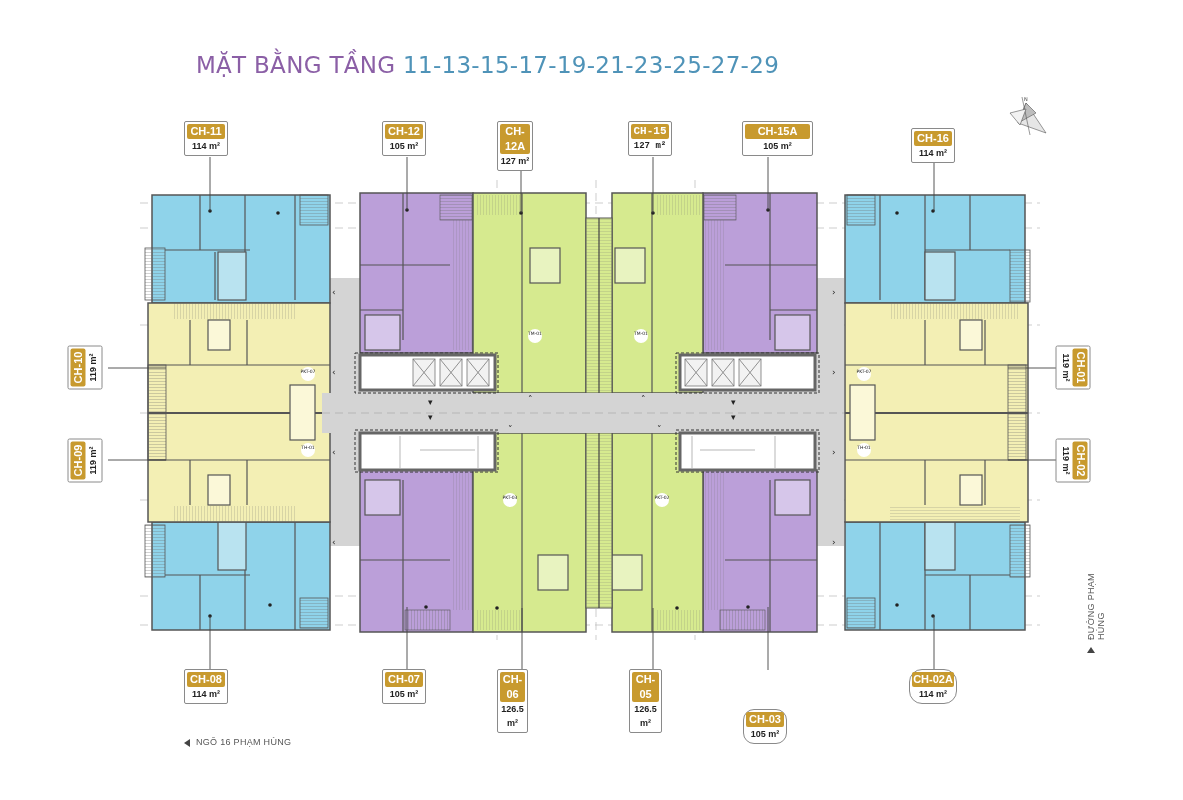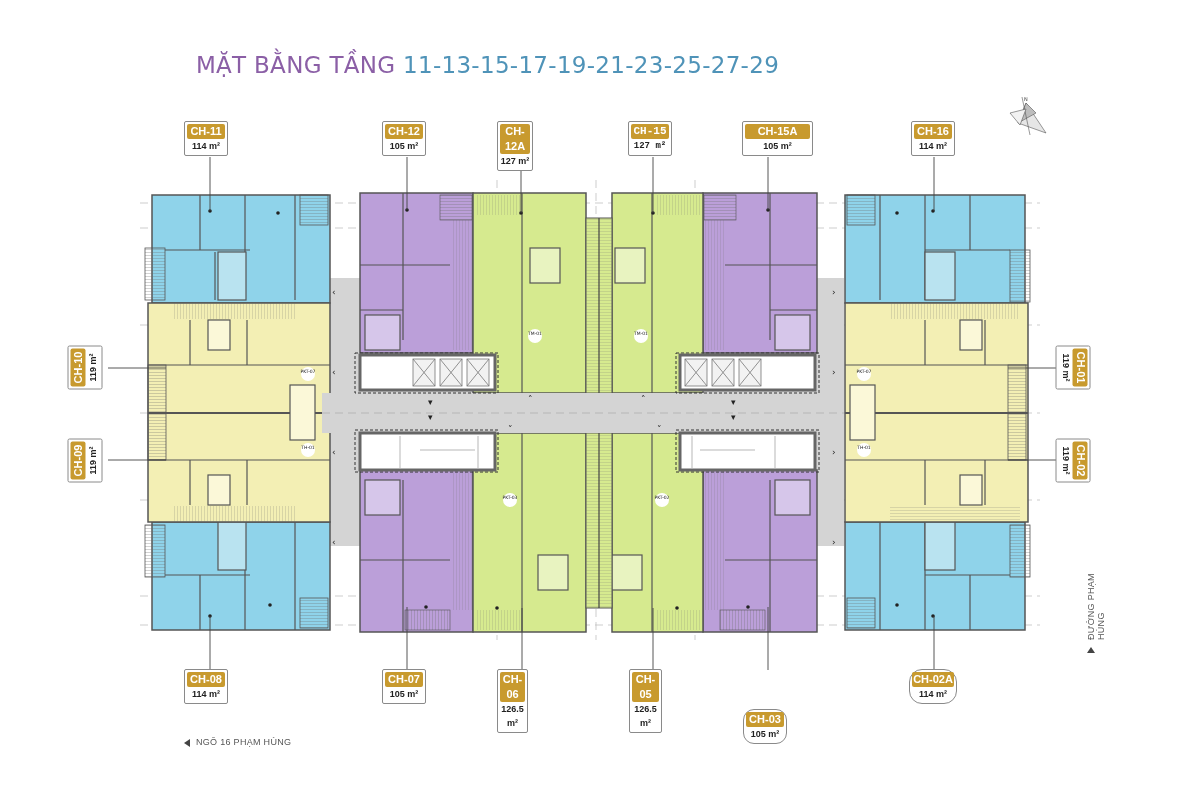--- a/index.html
+++ b/index.html
@@ -387,21 +387,21 @@
   <span class="area">127 m²</span>
 </div>
 <div class="label" style="left:628px;top:121px;font-family:Liberation Mono, monospace;">
   <span class="code">CH-15</span>
   <span class="area">127 m²</span>
 </div>
 <div class="label" style="left:742px;top:121px;width:71px;">
   <span class="code">CH-15A</span>
   <span class="area">105 m²</span>
 </div>
-<div class="label" style="left:911px;top:121px;">
+<div class="label" style="left:911px;top:128px;">
   <span class="code">CH-16</span>
   <span class="area">114 m²</span>
 </div>
 
 <div class="label" style="left:184px;top:669px;">
   <span class="code">CH-08</span>
   <span class="area">114 m²</span>
 </div>
 <div class="label" style="left:382px;top:669px;">
   <span class="code">CH-07</span>

